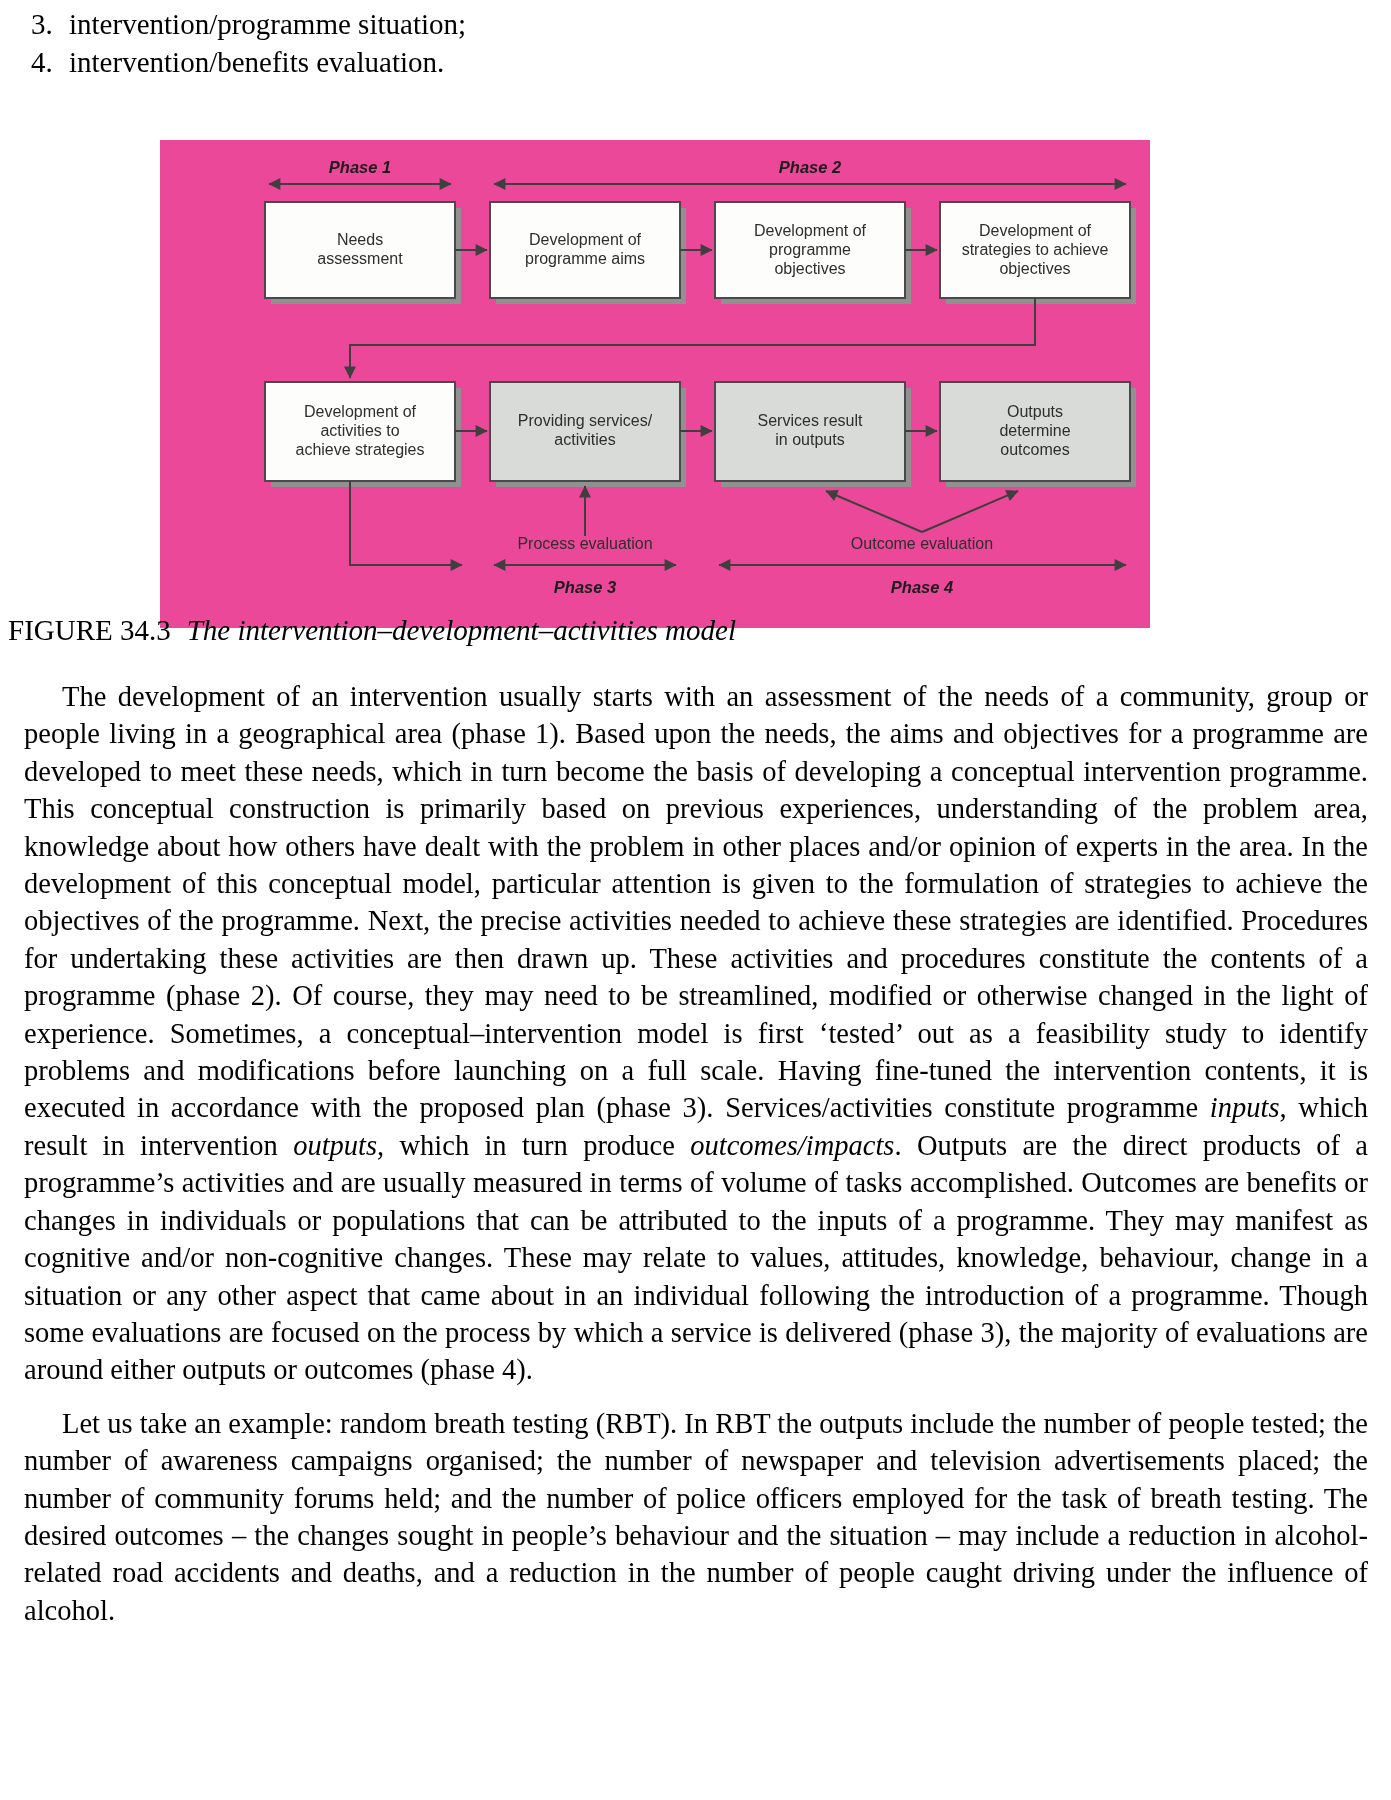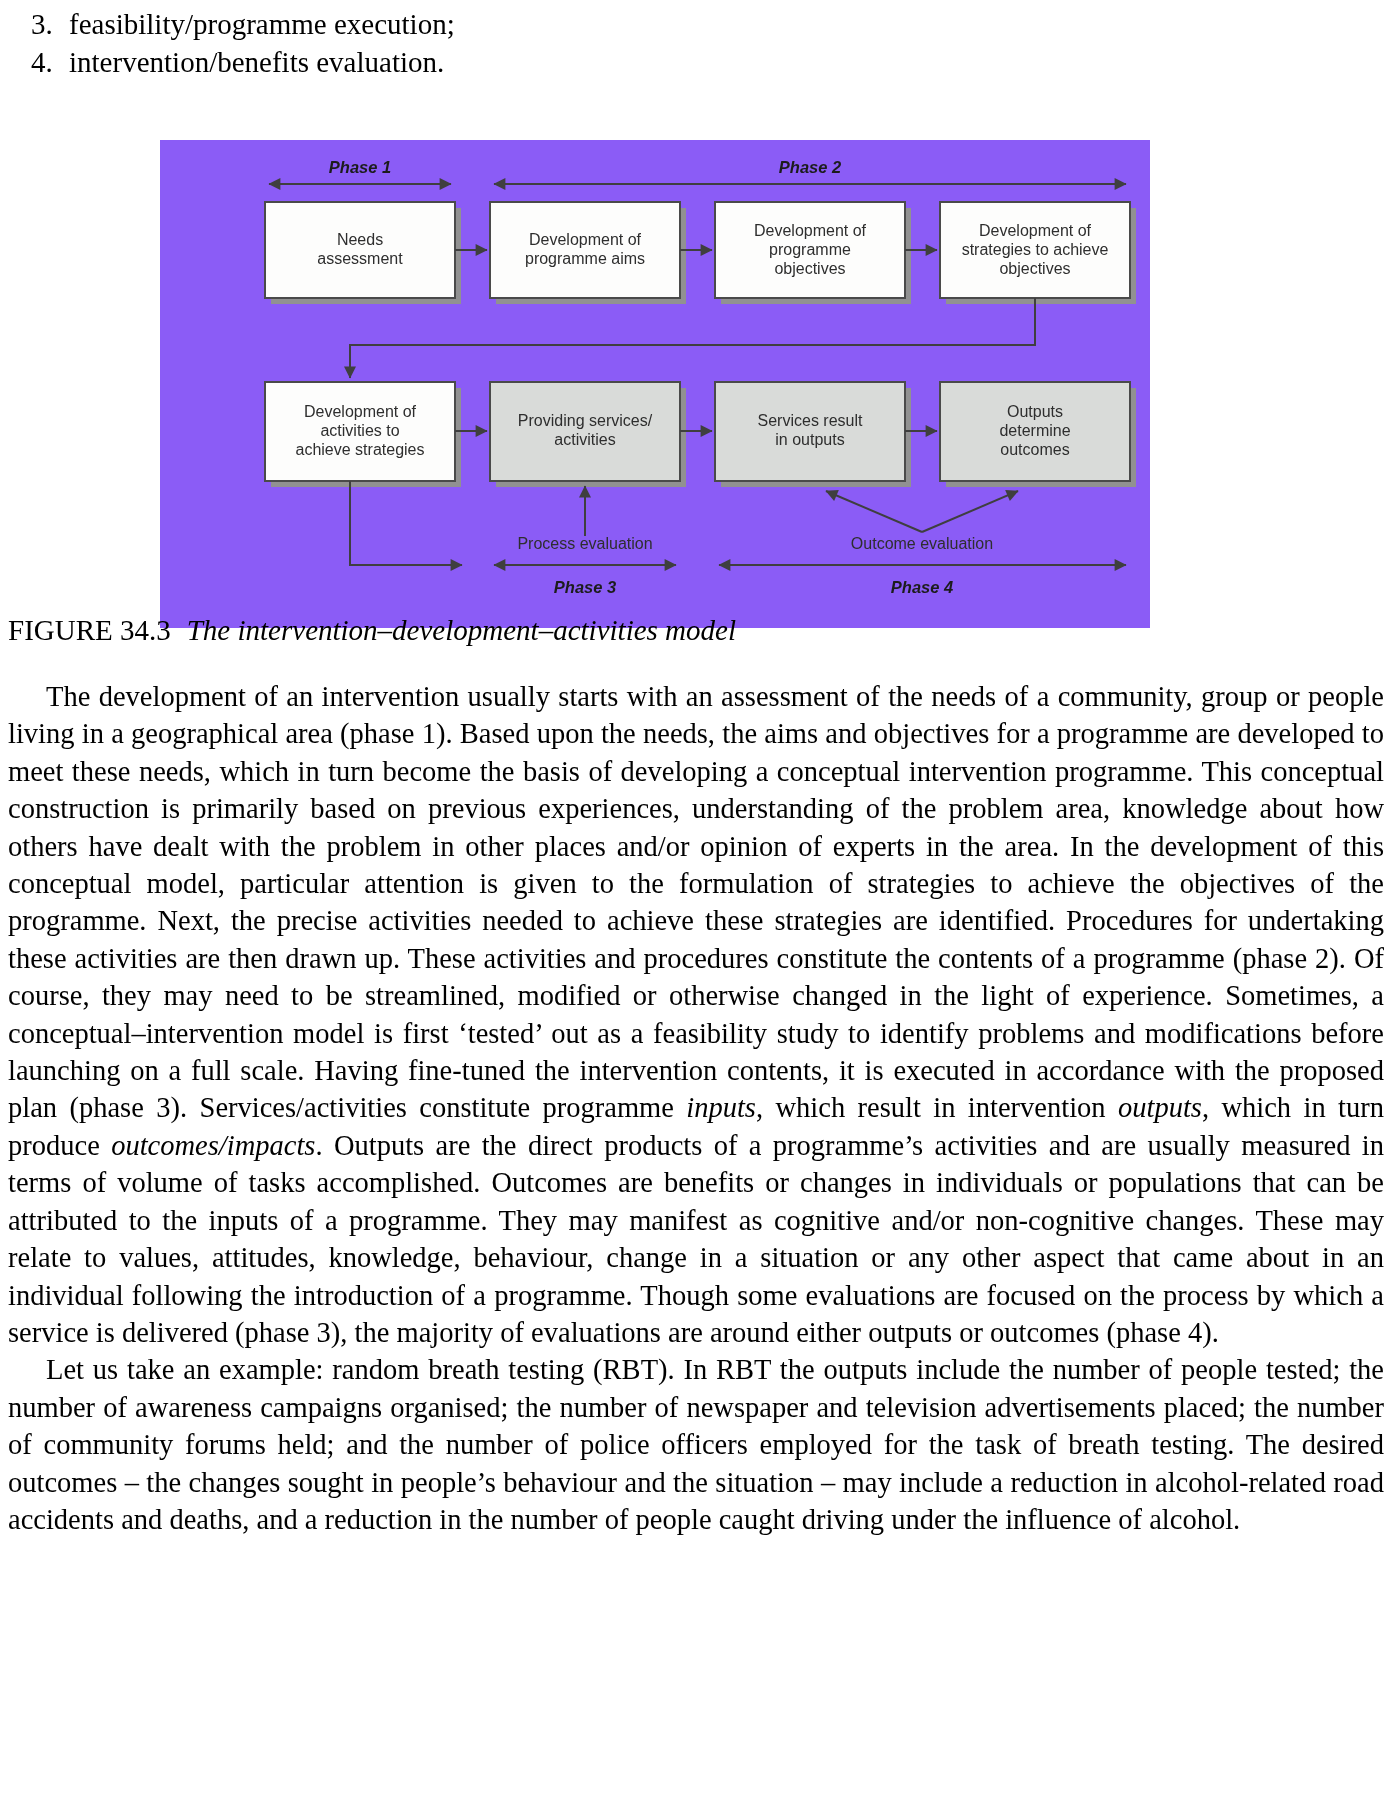--- a/index.html
+++ b/index.html
@@ -8,46 +8,46 @@
     background:#ffffff; overflow:hidden;
     font-family:"Liberation Serif", serif; color:#000;
   }
 
   
   .numbered-list { position:absolute; top:5px; left:31px; font-size:29px; line-height:38px; }
   .list-row { display:flex; }
   .list-num { width:38px; flex:0 0 38px; }
 
   
-  .figure-wrap { position:absolute; top:140px; left:160px; width:990px; height:488px; background:#8b5cf6; }
+  .figure-wrap { position:absolute; top:140px; left:160px; width:990px; height:488px; background:#ec4899; }
   .figure-wrap svg { display:block; }
   .fig-text { font-family:"Liberation Sans", sans-serif; font-size:16px; fill:#2e2e2e; }
   .phase-label { font-family:"Liberation Sans", sans-serif; font-size:16.5px; font-weight:bold; font-style:italic; fill:#1c1c1c; }
   .eval-label { font-family:"Liberation Sans", sans-serif; font-size:16px; fill:#2e2e2e; }
   .flow-line { stroke:#3f3f3f; stroke-width:2; fill:none; }
   .box-main { stroke:#4a4a4a; stroke-width:2; }
   .box-white { fill:#fdfdfc; }
   .box-grey { fill:#d9dbd9; }
   .box-shadow { fill:#919191; }
 
   
   .text-block { position:absolute; top:614px; left:8px; width:1376px; }
   .caption { font-size:29px; margin:0 0 31px 0; white-space:nowrap; }
   .cap-title { font-style:italic; margin-left:16px; }
-  p.body { font-size:28.5px; line-height:37.4px; margin:0; text-align:justify; text-indent:38px; }
+  p.body { font-size:28.5px; line-height:37.4px; margin:16px; text-align:justify; text-indent:38px; }
 </style>
 </head>
 <body>
 
 <div class="page">
 
   <div class="numbered-list">
     <div class="list-row">
       <span class="list-num">3.</span>
-      <span>feasibility/programme execution;</span>
+      <span>intervention/programme situation;</span>
     </div>
     <div class="list-row">
       <span class="list-num">4.</span>
       <span>intervention/benefits evaluation.</span>
     </div>
   </div>
 
   <div class="figure-wrap">
     <svg width="990" height="488" viewBox="0 0 990 488">
       <defs>

